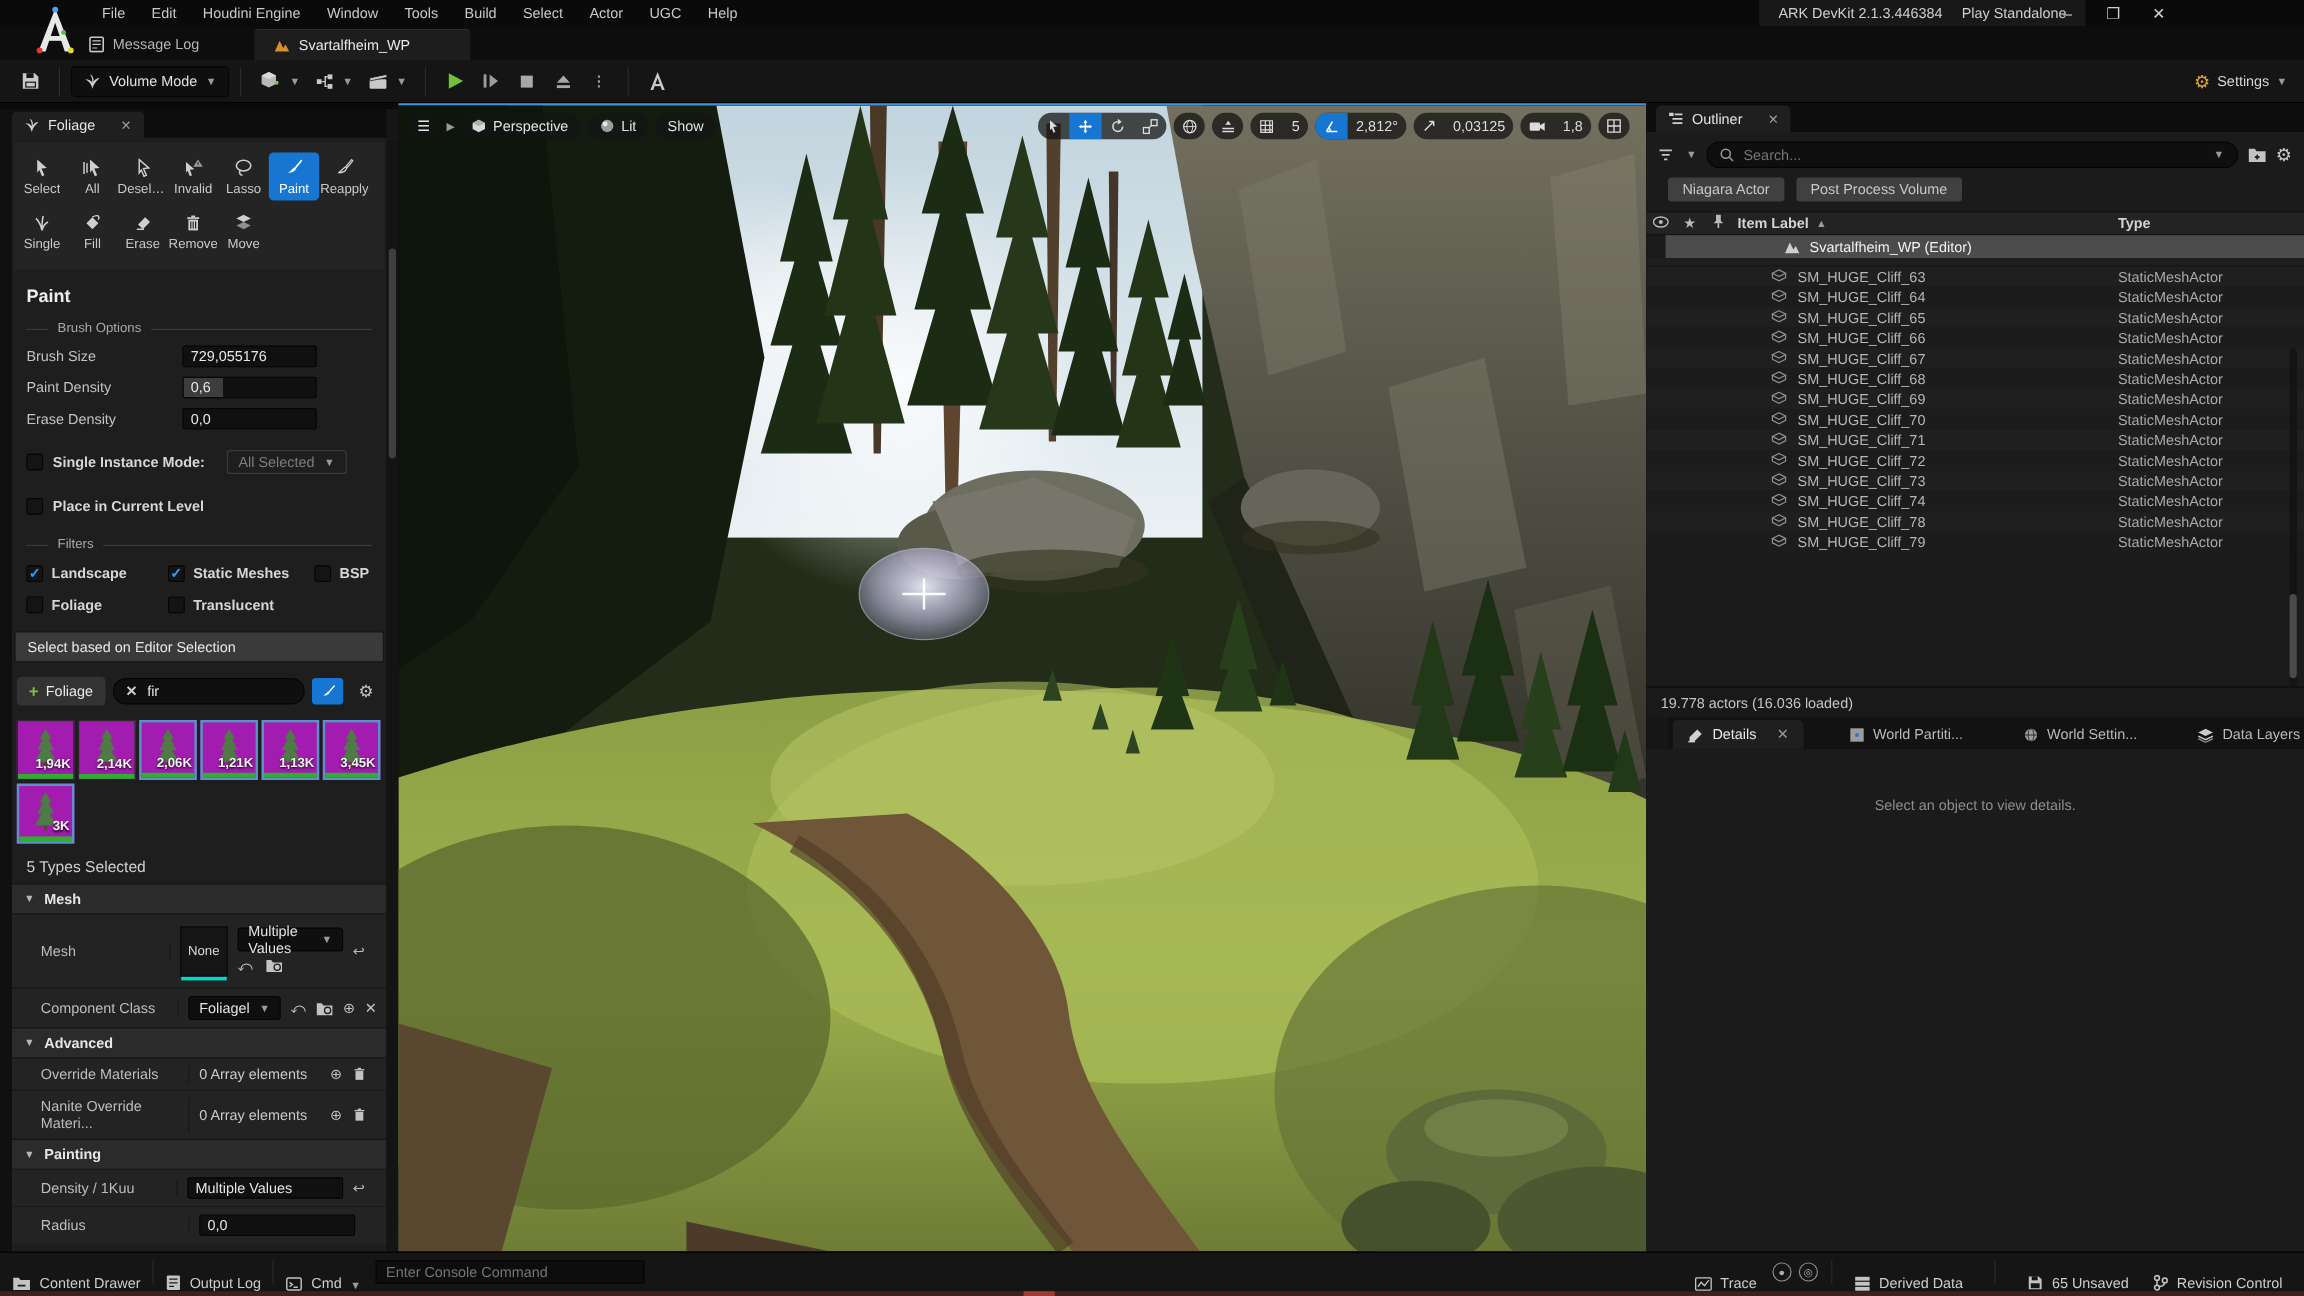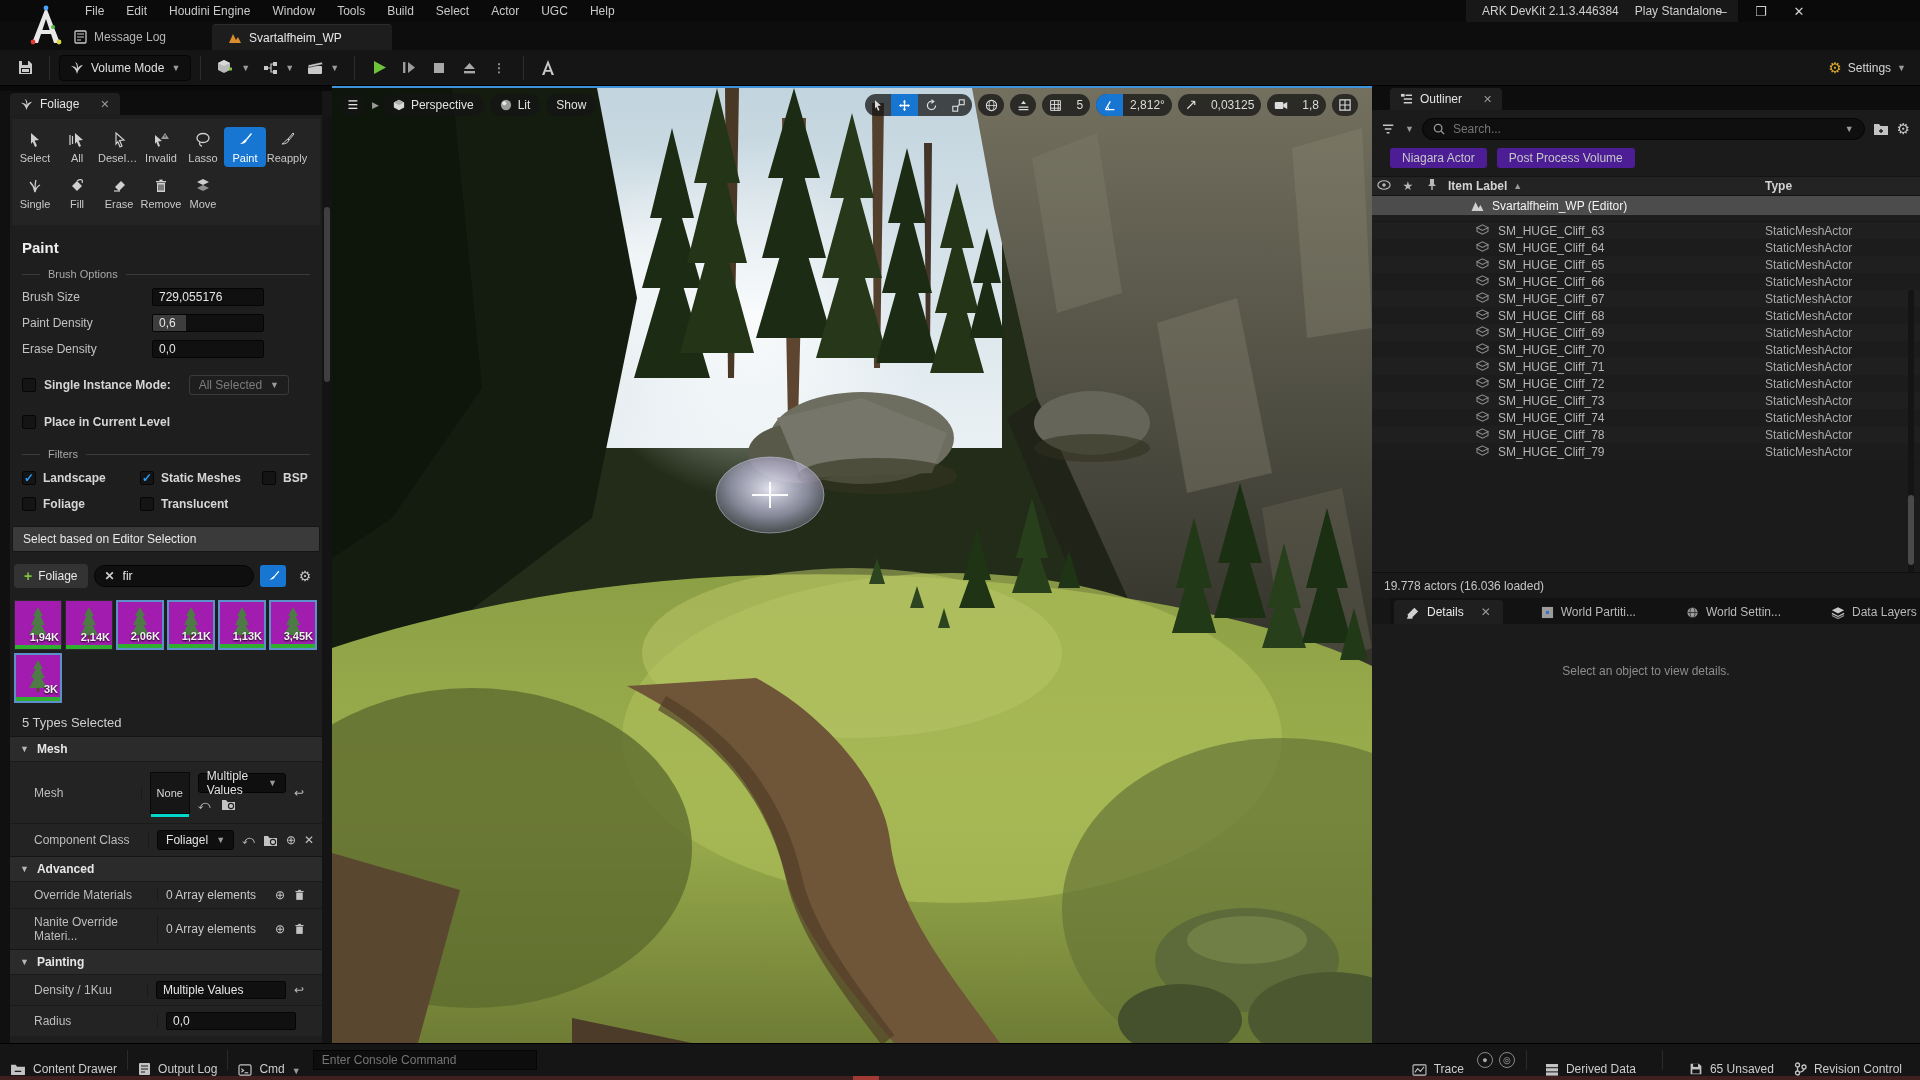--- a/index.html
+++ b/index.html
@@ -132,28 +132,28 @@
 
   
   .right-wrap { position:absolute; left:1372px; top:86px; width:548px; height:957px; background:#161616; }
   .outliner-body { position:absolute; left:0; top:24px; width:548px; height:462px; background:#1b1b1b; }
   .ol-searchrow { display:flex; align-items:center; gap:8px; padding:8px 10px 6px 10px; }
   .ol-search { flex:1; height:22px; background:#0f0f0f; border:1px solid #050505; border-radius:11px;
     display:flex; align-items:center; gap:8px; padding:0 10px; }
   .ol-search input { flex:1; background:transparent; border:none; outline:none; color:#b9b9b9;
     font-family:inherit; font-size:12px; }
   .chips { display:flex; gap:10px; padding:2px 10px 8px 18px; }
-  .chip { background:#4c1d95; border:1px solid #1212 12; border-radius:3px; padding:3px 12px; color:#c6c6c6; }
+  .chip { background:#404040; border:1px solid #1212 12; border-radius:3px; padding:3px 12px; color:#c6c6c6; }
   .ol-header { display:flex; align-items:center; height:20px; background:#232323; border-top:1px solid #131313;
     border-bottom:1px solid #131313; color:#d2d2d2; }
   .ol-header .hicon { width:24px; text-align:center; color:#b9b9b9; }
   .ol-header .hlabel { margin-left:4px; font-weight:bold; }
   .ol-header .htype { position:absolute; left:393px; font-weight:bold; }
   .ol-selected { position:relative; height:19px; background:#4c4c4c; display:flex; align-items:center;
-    gap:7px; padding-left:98px; color:#f2f2f2; }
+    gap:7px; padding-left:98px; color:#f2f2f2;margin-left:16px; }
   .ol-partial { height:7px; background:#1e1e1e; border-bottom:1px solid #181818; overflow:hidden; }
   .ol-rows { position:relative; }
   .ol-row { position:relative; height:17px; display:flex; align-items:center; color:#b6b6b6; }
   .ol-row:nth-child(odd) { background:#1f1f1f; } .ol-row:nth-child(even){ background:#1c1c1c; }
   .ol-row-icon { position:absolute; left:104px; top:2px; color:#8f8f8f; }
   .ol-row-name { position:absolute; left:126px; }
   .ol-row-type { position:absolute; left:393px; color:#a9a9a9; }
   .ol-scroll { position:absolute; right:6px; top:180px; width:6px; height:300px; background:#141414; border-radius:3px; }
   .ol-scroll .thumb { position:absolute; left:0; top:205px; width:6px; height:70px; background:#4a4a4a; border-radius:3px; }
   .ol-footer { position:absolute; left:0; top:486px; width:548px; height:26px; background:#191919;
@@ -880,21 +880,21 @@
         <div class="vp-pill iconly">
           <svg width="12" height="12" viewBox="0 0 14 14">
             <path d="M1 1h12v12H1Z M1 7h12 M7 1v12" fill="none" stroke="#dcdcdc" stroke-width="1.3"></path>
             </svg>
         </div>
       </div>
     </div>
   </div>
 
   <div class="right-wrap">
-    <div class="panel-tabstrip" style="padding-left:18px">
+    <div class="panel-tabstrip" style="padding-left:8px">
       <div class="panel-tab">
         <svg width="13" height="12" viewBox="0 0 14 13">
           <rect x="1" y="1" width="4" height="3" fill="#d0d0d0"></rect>
             <path d="M6 2.5h7M4 6.5h9M4 10.5h9" stroke="#d0d0d0" stroke-width="1.6"></path>
         </svg>
         <span>Outliner</span>
         <span class="x">✕</span>
       </div>
     </div>
 

